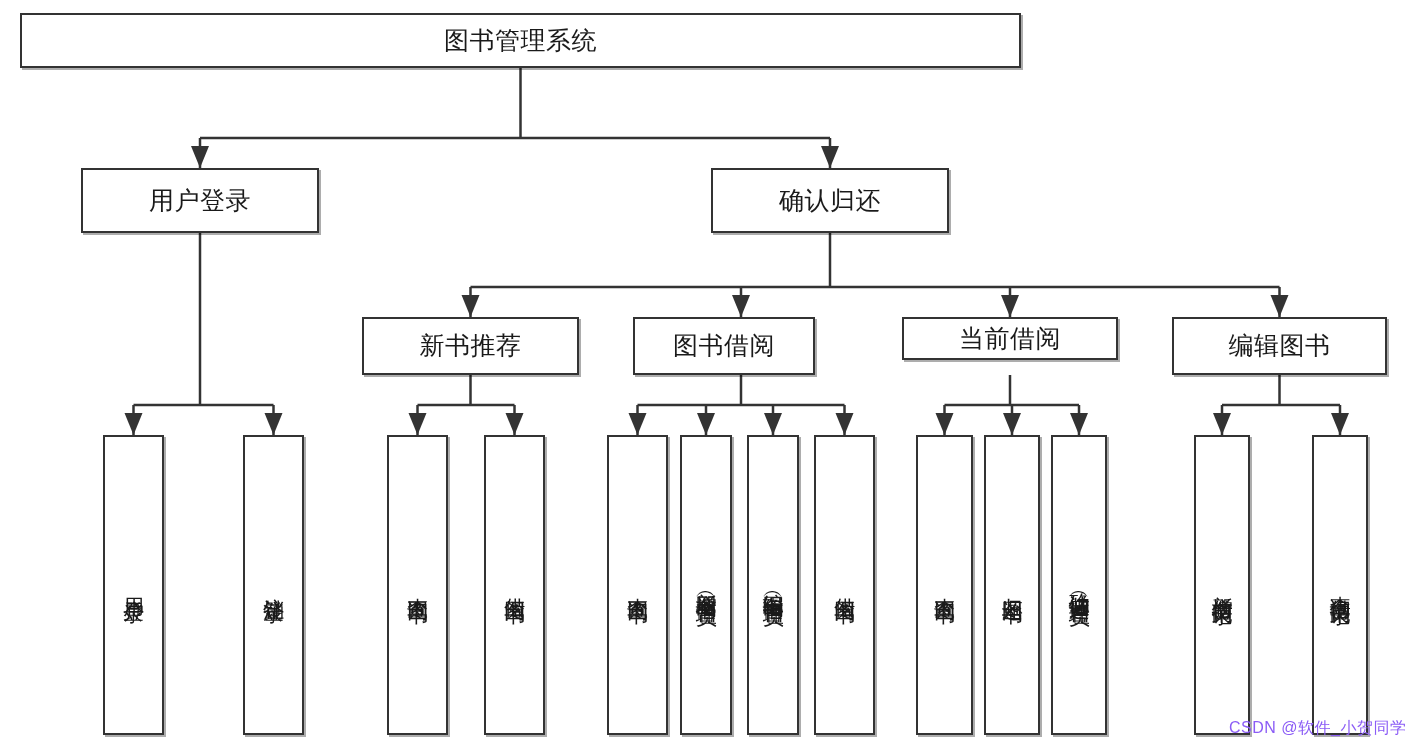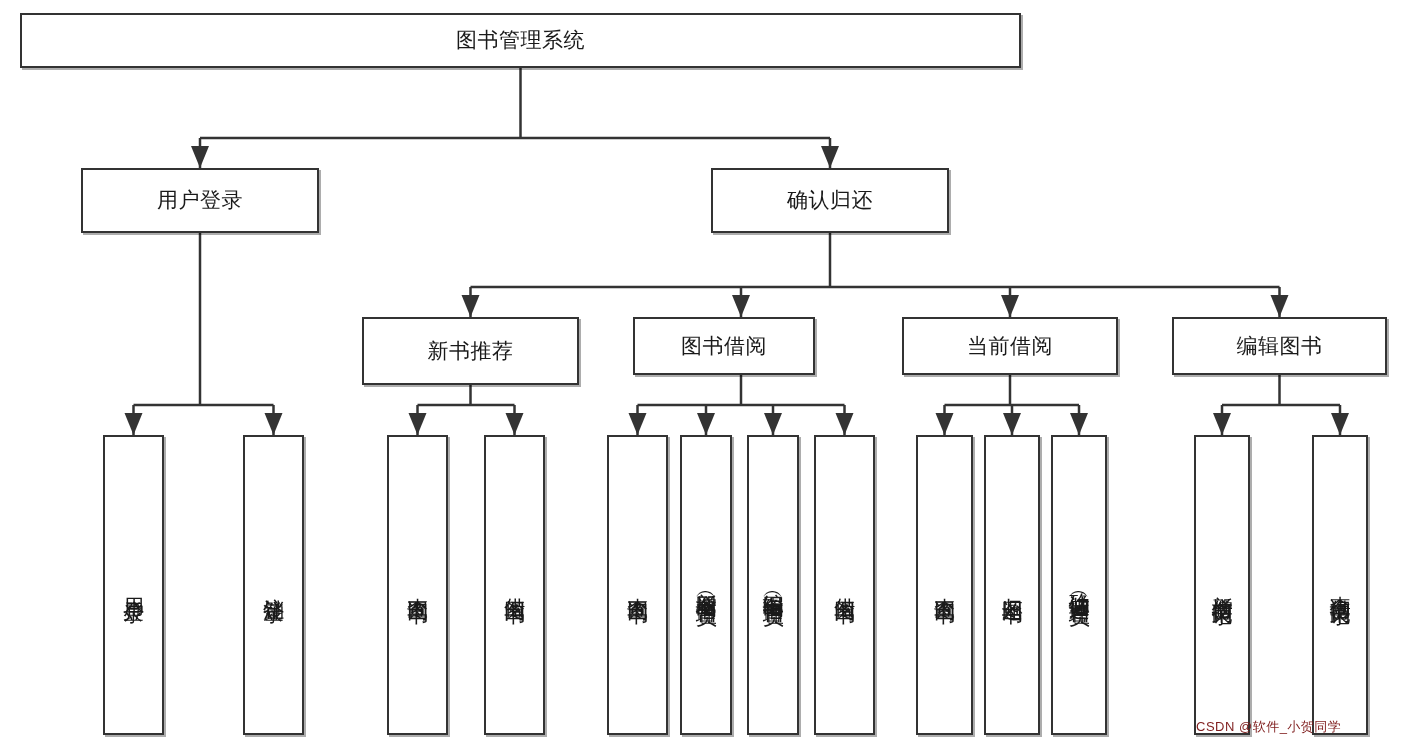--- a/index.html
+++ b/index.html
@@ -39,43 +39,44 @@
     z-index: 2;
   }
   .node .label {
     display: block;
     text-align: center;
     line-height: 1.18;
     white-space: pre-wrap;
   }
   
   .node.h .label {
-    font-size: 21px;
+    font-size: 25px;
     letter-spacing: 0.5px;
   }
   
   .node.v {
     align-items: center;
     justify-content: center;
   }
   .node.v .label {
     writing-mode: vertical-rl;
     text-orientation: upright;
     font-size: 21px;
     letter-spacing: 2px;
     line-height: 1.25;
     max-height: 270px;
   }
   .watermark {
     position: absolute;
-    font-size: 13px;
-    color: #7f1d1d;
+    font-size: 16px;
+    color: #8b5cf6;
     white-space: nowrap;
     z-index: 5;
     letter-spacing: 0.5px;
+    padding-left: 33px;
   }
 </style>
 </head>
 <body>
 
 <div id="canvas">
   <svg id="edges" viewBox="0 0 1405 747">
       <line x1="520.5" y1="68" x2="520.5" y2="138" stroke="#333333" stroke-width="2.5"></line>
       <line x1="200" y1="138" x2="830" y2="138" stroke="#333333" stroke-width="2.5"></line>
       <line x1="200" y1="138" x2="200" y2="168" stroke="#333333" stroke-width="2.5"></line>
@@ -132,27 +133,27 @@
   <div class="watermark" style="left: 1196px; top: 718px;">CSDN @软件_小贺同学</div>
 <div class="node h" style="left: 20px; top: 13px; width: 1001px; height: 55px;">
       <span class="label">图书管理系统</span>
     </div>
     <div class="node h" style="left: 81px; top: 168px; width: 238px; height: 65px;">
       <span class="label">用户登录</span>
     </div>
     <div class="node h" style="left: 711px; top: 168px; width: 238px; height: 65px;">
       <span class="label">确认归还</span>
     </div>
-    <div class="node h" style="left: 362px; top: 317px; width: 217px; height: 68px;">
+    <div class="node h" style="left: 362px; top: 317px; width: 217px; height: 58px;">
       <span class="label">新书推荐</span>
     </div>
     <div class="node h" style="left: 633px; top: 317px; width: 182px; height: 58px;">
       <span class="label">图书借阅</span>
     </div>
-    <div class="node h" style="left: 902px; top: 317px; width: 216px; height: 58px;">
+    <div class="node h" style="left: 902px; top: 317px; width: 216px; height: 43px;">
       <span class="label">当前借阅</span>
     </div>
     <div class="node h" style="left: 1172px; top: 317px; width: 215px; height: 58px;">
       <span class="label">编辑图书</span>
     </div>
     <div class="node v" style="left: 103px; top: 435px; width: 61px; height: 300px;">
       <span class="label">用户登录</span>
     </div>
     <div class="node v" style="left: 243px; top: 435px; width: 61px; height: 300px;">
       <span class="label">注销登录</span>

